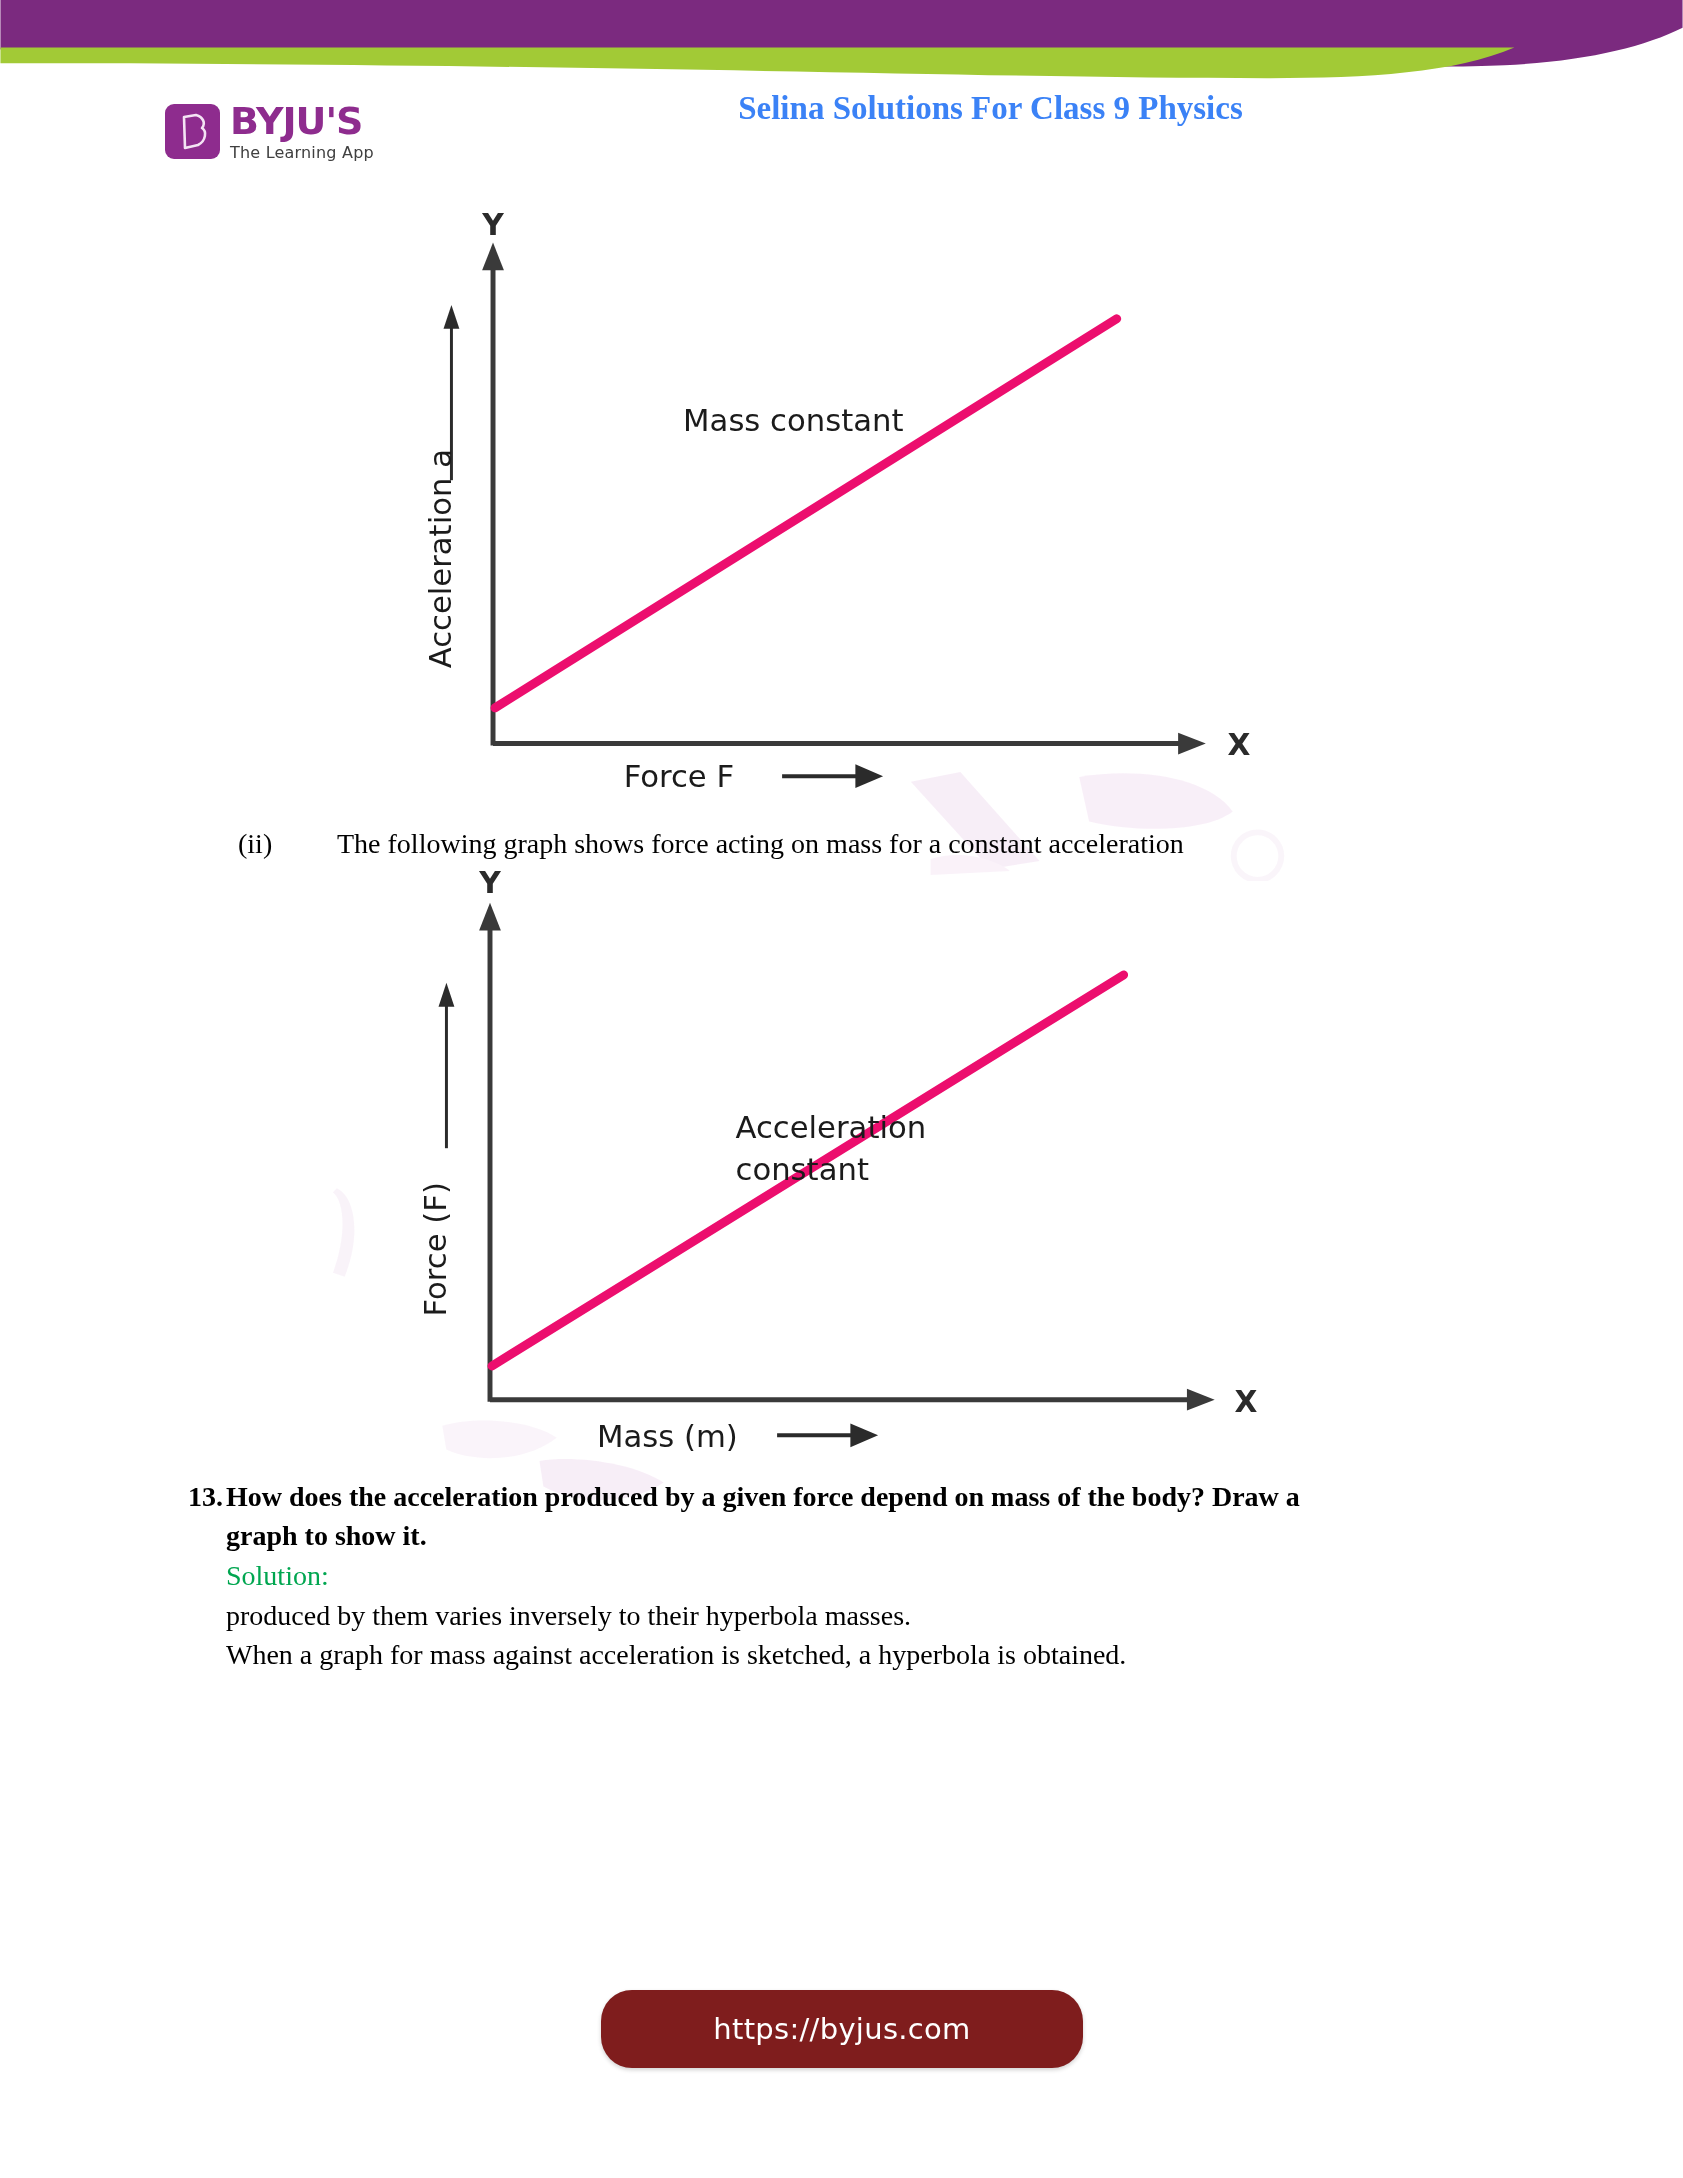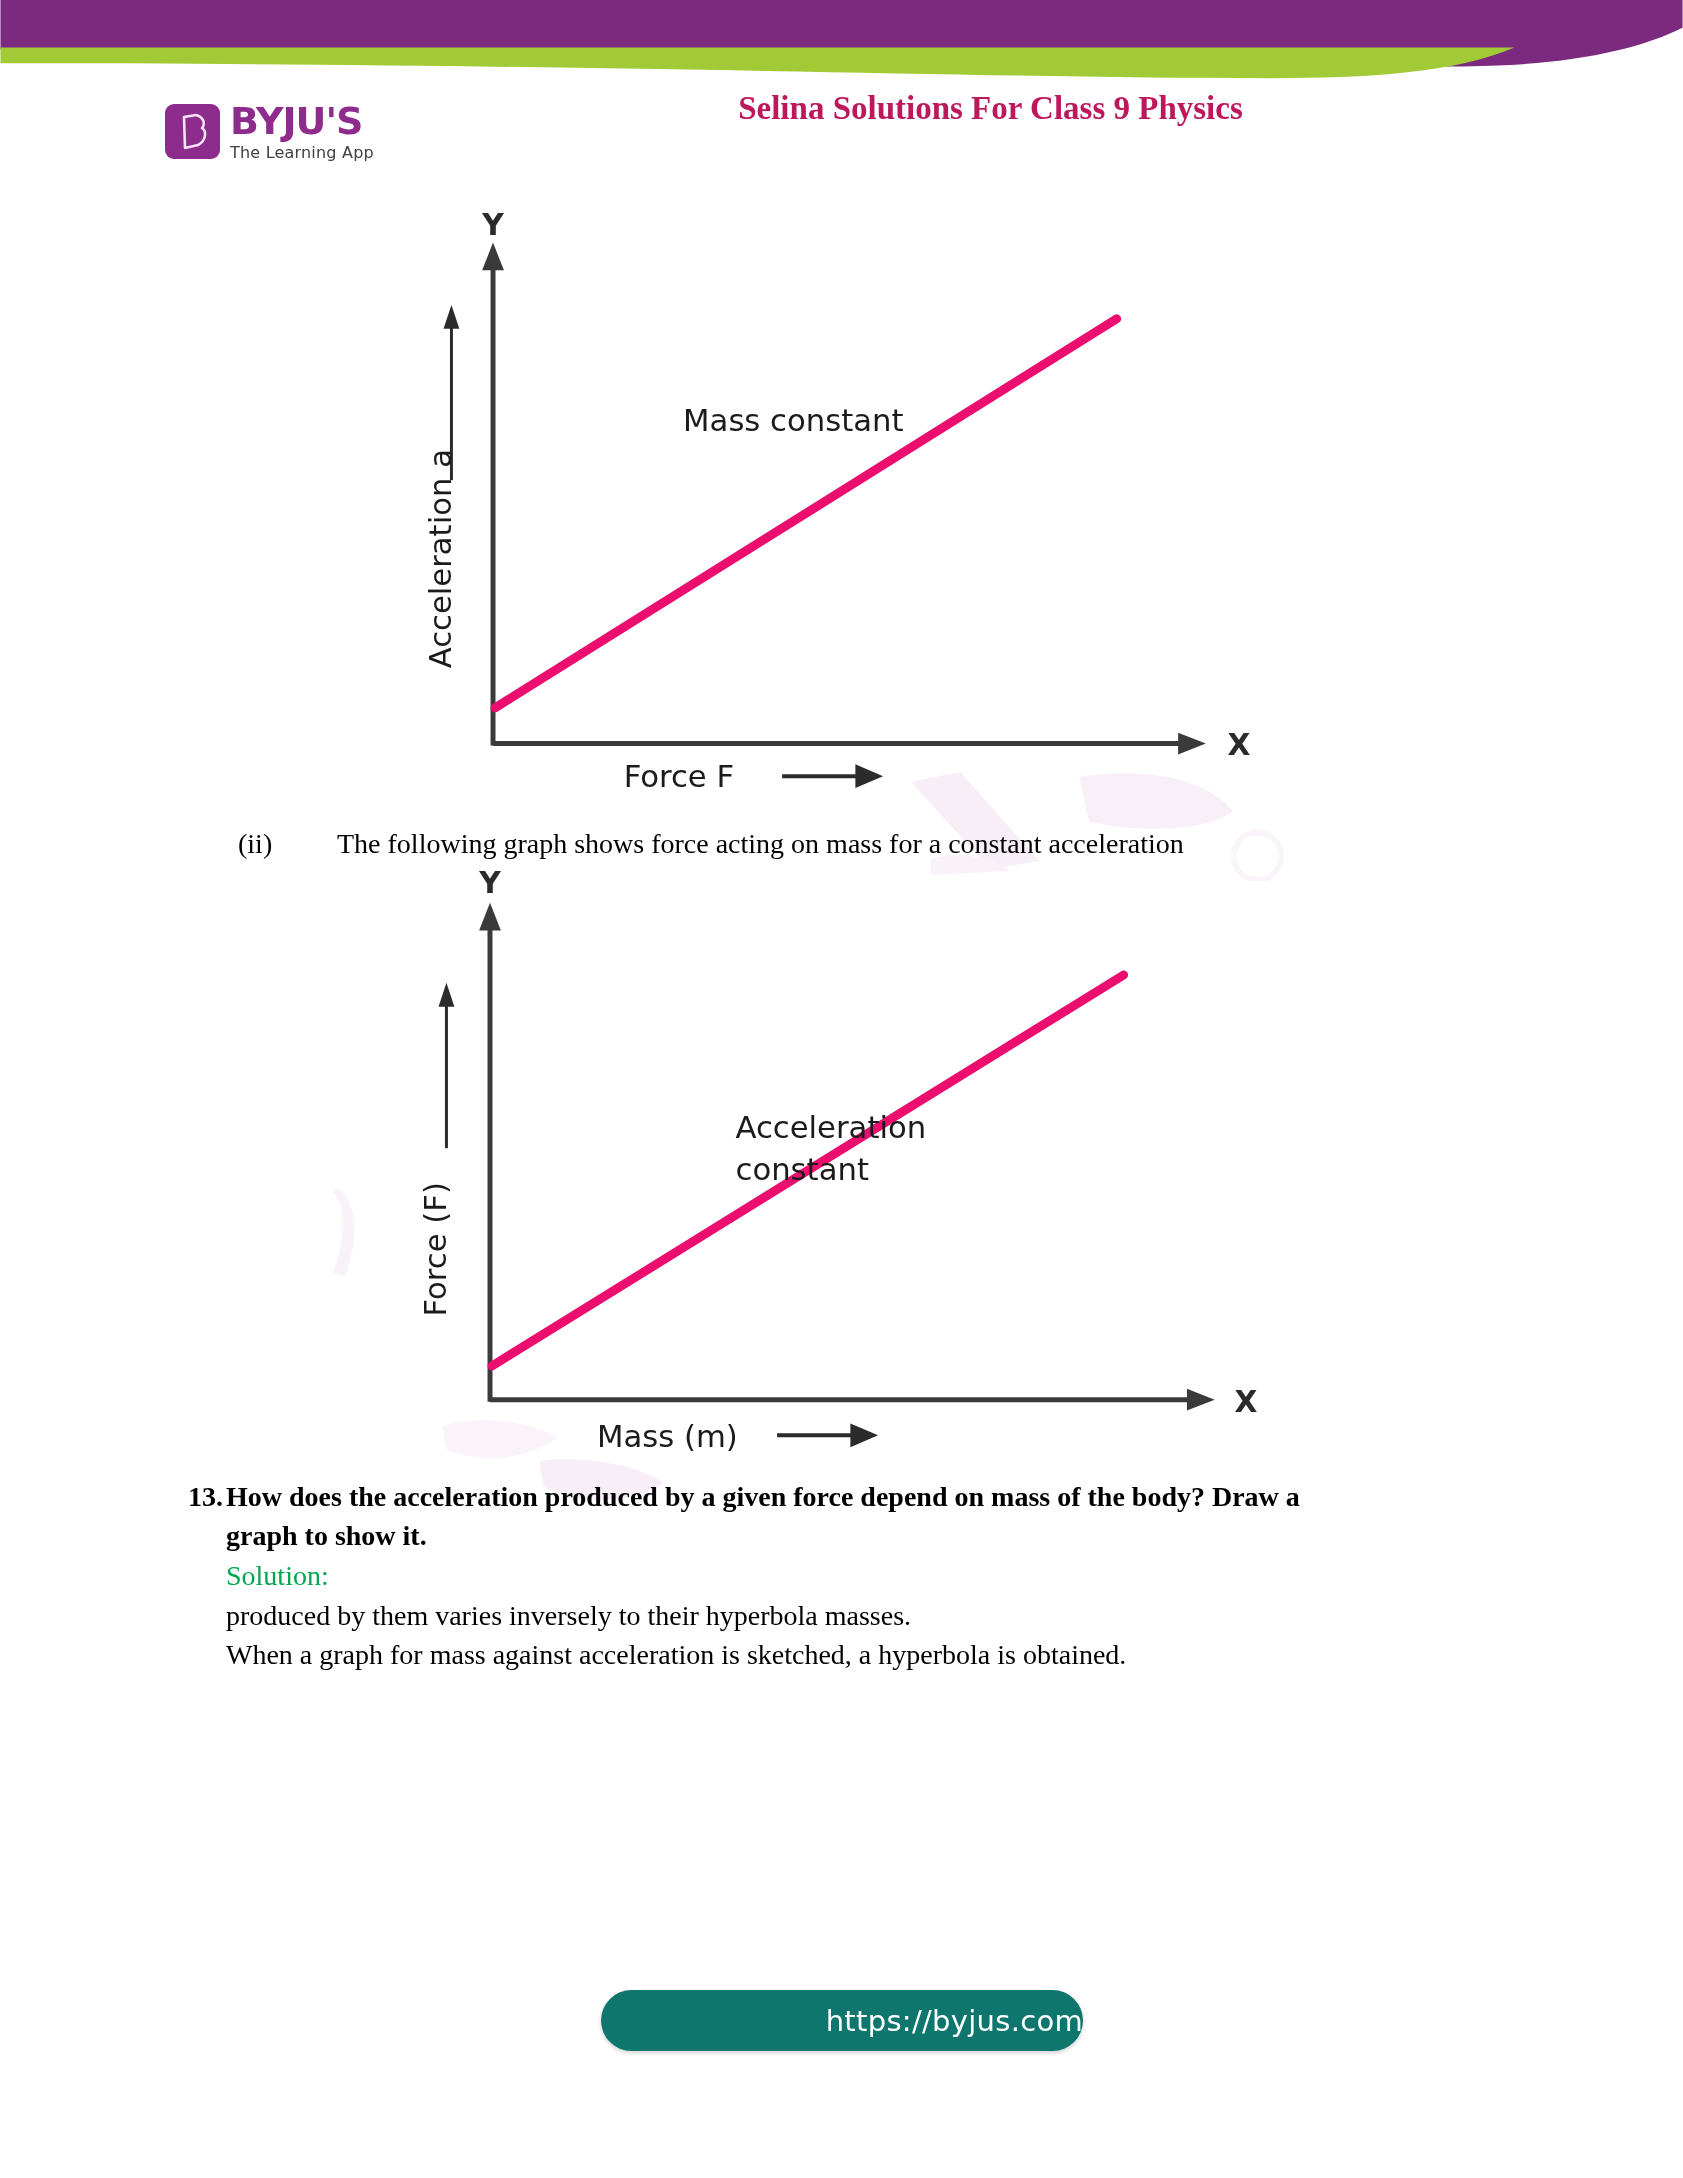--- a/index.html
+++ b/index.html
@@ -79,21 +79,21 @@
   .doc-title {
     position: absolute;
     left: 446px;
     top: 87px;
     width: 1089px;
     text-align: center;
     font-family: "Liberation Serif", serif;
     font-weight: bold;
     font-size: 33px;
     line-height: 1.32;
-    color: #be185d;
+    color: #3b82f6;
   }
   .doc-title .line { display: block; }
 
   
   .figure {
     position: absolute;
   }
   #figure-1 { left: 396px; top: 193px; width: 891px; height: 614px; }
   #figure-2 { left: 391px; top: 851px; width: 891px; height: 634px; }
 
@@ -148,26 +148,26 @@
     margin-top: 1px;
   }
   .sol-line { display: block; }
 
   
   .footer-pill {
     position: absolute;
     left: 601px;
     top: 1990px;
     width: 482px;
-    height: 61px;
-    background: #0f766e;
+    height: 78px;
+    background: #7f1d1d;
     border-radius: 31px;
     display: flex;
     align-items: center;
-    justify-content: flex-end;
+    justify-content: center;
     box-shadow: 0 2px 4px rgba(0,0,0,0.18);
   }
   .footer-pill span {
     font-family: "DejaVu Sans", sans-serif;
     font-size: 29px;
     color: #ffffff;
     letter-spacing: 0.3px;
   }
 </style>
 </head>

